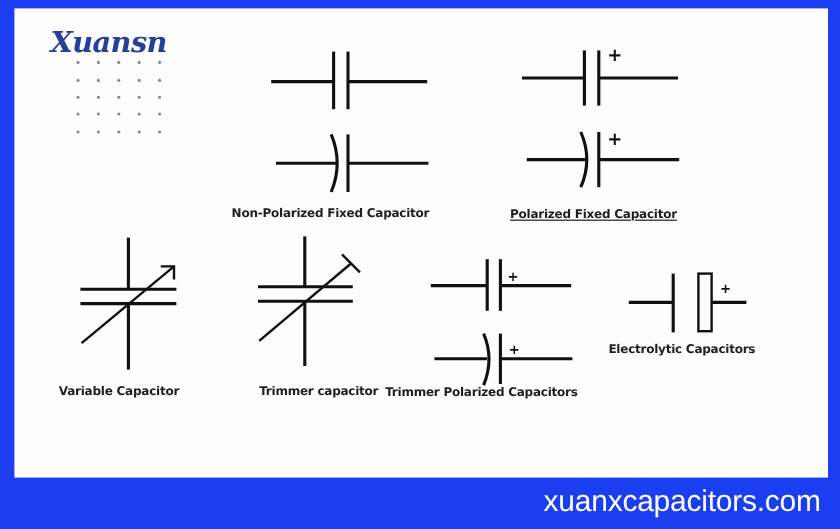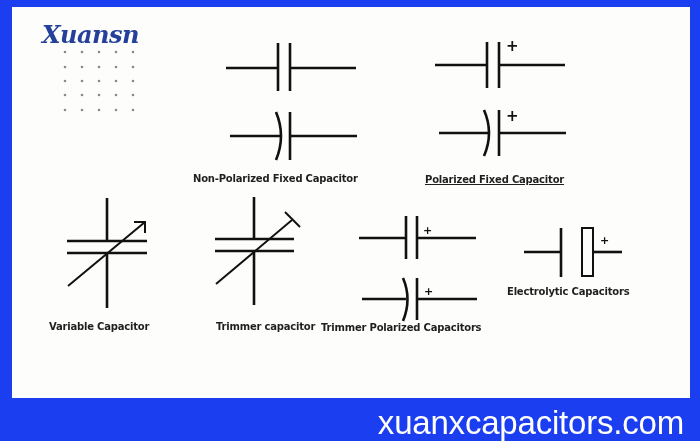--- a/index.html
+++ b/index.html
@@ -19,21 +19,21 @@
     font-size: 24px; color: #24409a; letter-spacing: -0.5px;
   }
   .dots { position: absolute; left: 63px; top: 50px; }
   .label {
     position: absolute; font-family: "DejaVu Sans", sans-serif; font-weight: bold;
     font-size: 10px; color: #1f1f1f; white-space: nowrap; letter-spacing: -0.2px;
   }
   .diagram { position: absolute; left: 0; top: 0; }
   .footer {
     position: absolute; right: 16px; top: 404px;
-    font-family: "Liberation Sans", sans-serif; font-size: 33px; color: #ffffff;
+    font-family: "Liberation Sans", sans-serif; font-size: 25px; color: #ffffff;
     letter-spacing: -0.2px;
   }
   .plus { font-family: "DejaVu Sans", sans-serif; font-weight: bold; fill: #111; }
 </style>
 </head>
 <body>
 
 <div class="panel"></div>
 
 <div class="brand">Xuansn</div>

